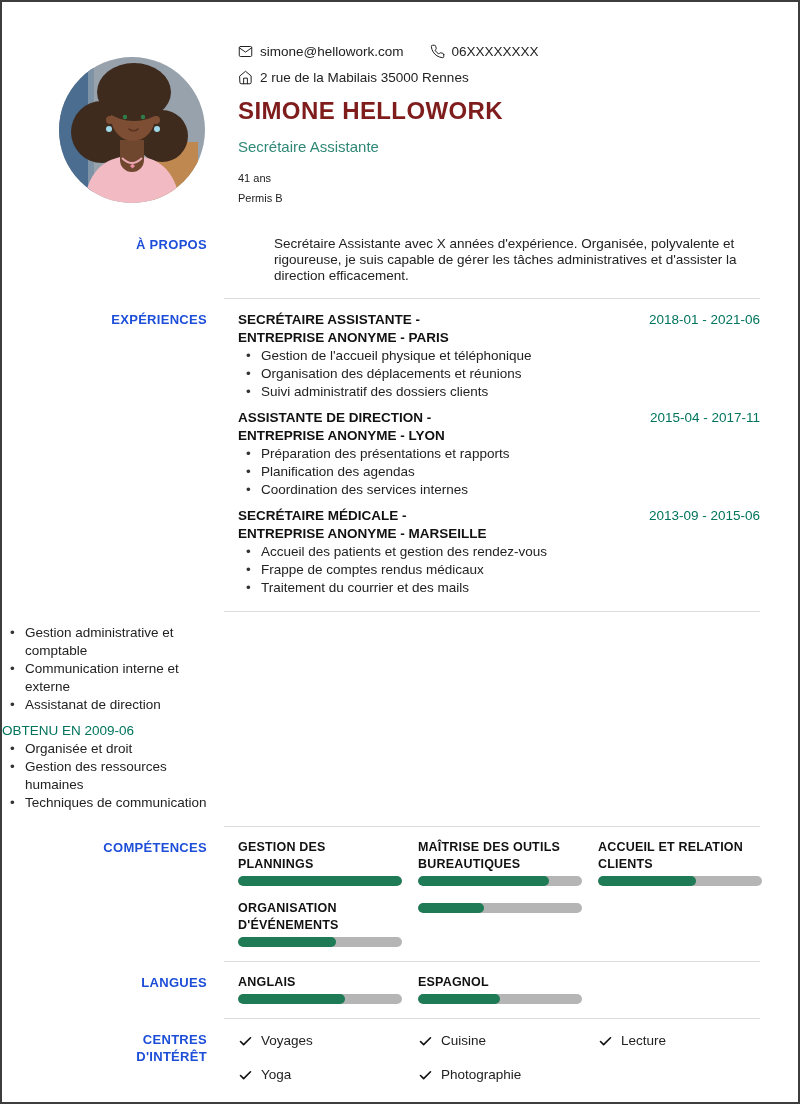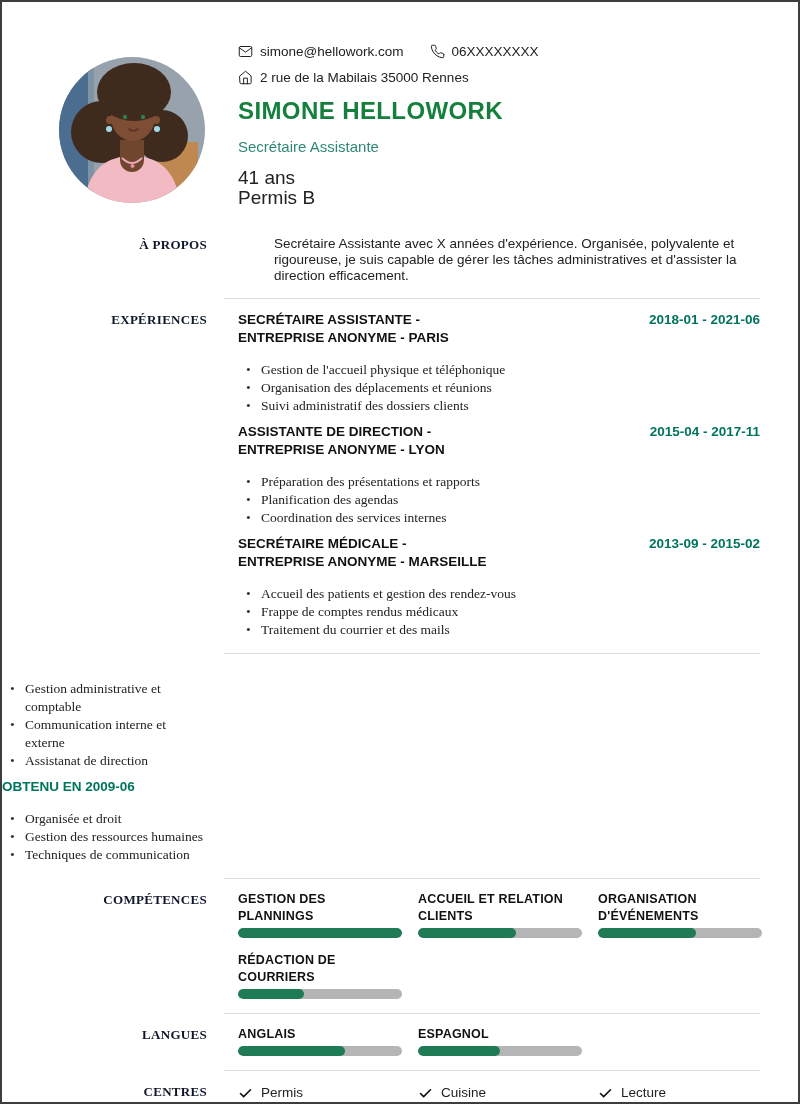--- a/index.html
+++ b/index.html
@@ -12,41 +12,41 @@
   }
 
   .row { display:grid; grid-template-columns:205px 1fr; column-gap:31px; }
   .col-label { text-align:right; }
 
   
   .avatar-wrap { margin:18px 0 0 56px; width:148px; height:148px; }
   .contact-line { display:flex; align-items:center; gap:26px; height:26px; }
   .contact-item { display:inline-flex; align-items:center; gap:7px; font-size:13.5px; color:#222;text-align:center; }
   .cicon { width:15px; height:15px; stroke:#222; fill:none; stroke-width:1.6; stroke-linecap:round; stroke-linejoin:round; flex:0 0 auto; }
-  .person-name { margin-top:8px; font-size:24px; line-height:26px; font-weight:bold; color:#15803d; letter-spacing:.4px; }
+  .person-name { margin-top:8px; font-size:24px; line-height:26px; font-weight:bold; color:#7f1d1d; letter-spacing:.4px; }
   .person-title { margin-top:14px; font-size:15px; line-height:18px; color:#2F8876; }
-  .person-meta { margin-top:12px; font-size:19px; line-height:20px; color:#222; }
+  .person-meta { margin-top:12px; font-size:11px; line-height:20px; color:#222; }
 
   
   .section { padding:12px 0 14px; }
   .section.first { margin-top:28px; padding-top:0; }
   .sec-label {
-    font-size:13px; font-weight:bold; color:#0f172a; letter-spacing:.3px;
-    line-height:17px; white-space:pre-line;font-family:Liberation Serif, serif;
+    font-size:13px; font-weight:bold; color:#1d4ed8; letter-spacing:.3px;
+    line-height:17px; white-space:pre-line;
   }
   .divider { height:1px; background:#DCDCDC; margin-left:222px; }
 
   .about-text { font-size:13.5px; line-height:16px; color:#222; max-width:524px;margin-left:36px; }
 
   .entry { margin-bottom:8px; }
   .entry:last-child { margin-bottom:0; }
   .entry-head { display:flex; justify-content:space-between; align-items:flex-start; }
   .entry-title { font-size:13.5px; font-weight:bold; line-height:18px; color:#111; max-width:255px; }
-  .entry-date { font-size:13.5px; font-weight:bold; line-height:18px; color:#00745C; white-space:nowrap; text-align:right; }
-  ul.bullets { list-style:none; margin-top:14px;font-family:Liberation Serif, serif; }
+  .entry-date { font-size:13.5px; font-weight:normal; line-height:18px; color:#00745C; white-space:nowrap; text-align:right; }
+  ul.bullets { list-style:none; margin-top:0; }
   ul.bullets li { position:relative; padding-left:23px; font-size:13.5px; line-height:18px; color:#222; }
   ul.bullets li::before { content:"•"; position:absolute; left:8px; top:0; color:#333; }
 
   .grid3 { display:grid; grid-template-columns:repeat(3,164px); column-gap:16px; row-gap:14px; }
   .skill-name { font-size:12.5px; font-weight:bold; line-height:17px; color:#111; min-height:34px; letter-spacing:.2px; }
   .skill-name.oneline { min-height:17px; }
   .bar { margin-top:3px; width:100%; height:10px; border-radius:5px; background:#B5B5B5; overflow:hidden; }
   .bar-fill { height:100%; border-radius:5px; background:#1E7B55; }
 
   .interest { display:flex; align-items:center; gap:8px; font-size:13.5px; color:#222; line-height:20px; }
@@ -159,21 +159,21 @@
         </div>
         <ul class="bullets">
           <li>Préparation des présentations et rapports</li>
           <li>Planification des agendas</li>
           <li>Coordination des services internes</li>
         </ul>
       </div>
       <div class="entry">
         <div class="entry-head">
           <div class="entry-title">SECRÉTAIRE MÉDICALE - ENTREPRISE ANONYME - MARSEILLE</div>
-          <div class="entry-date">2013-09 - 2015-02</div>
+          <div class="entry-date">2013-09 - 2015-06</div>
         </div>
         <ul class="bullets">
           <li>Accueil des patients et gestion des rendez-vous</li>
           <li>Frappe de comptes rendus médicaux</li>
           <li>Traitement du courrier et des mails</li>
         </ul>
       </div>
     </div>
   </section>
 
@@ -208,33 +208,38 @@
         <div class="sec-label">COMPÉTENCES</div>
       </div>
     <div class="grid3">
       <div class="skill">
         <div class="skill-name">GESTION DES PLANNINGS</div>
         <div class="bar">
             <div class="bar-fill" style="width: 100%;"></div>
           </div>
       </div>
       <div class="skill">
+        <div class="skill-name">MAÎTRISE DES OUTILS BUREAUTIQUES</div>
+        <div class="bar">
+            <div class="bar-fill" style="width: 80%;"></div>
+          </div>
+      </div>
+      <div class="skill">
         <div class="skill-name">ACCUEIL ET RELATION CLIENTS</div>
         <div class="bar">
             <div class="bar-fill" style="width: 60%;"></div>
           </div>
       </div>
       <div class="skill">
         <div class="skill-name">ORGANISATION D'ÉVÉNEMENTS</div>
         <div class="bar">
             <div class="bar-fill" style="width: 60%;"></div>
           </div>
       </div>
       <div class="skill">
-        <div class="skill-name">RÉDACTION DE COURRIERS</div>
         <div class="bar">
             <div class="bar-fill" style="width: 40%;"></div>
           </div>
       </div>
     </div>
   </section>
 
   <div class="divider"></div>
 
   <section class="row section">
@@ -262,21 +267,21 @@
   <section class="row section">
     <div class="col-label">
         <div class="sec-label">CENTRES
 D'INTÉRÊT</div>
       </div>
     <div class="grid3">
       <div class="interest">
         <svg class="check" viewBox="0 0 24 24">
             <polyline points="20 6 9 17 4 12"></polyline>
           </svg>
-        <span>Permis</span>
+        <span>Voyages</span>
       </div>
       <div class="interest">
         <svg class="check" viewBox="0 0 24 24">
             <polyline points="20 6 9 17 4 12"></polyline>
           </svg>
         <span>Cuisine</span>
       </div>
       <div class="interest">
         <svg class="check" viewBox="0 0 24 24">
             <polyline points="20 6 9 17 4 12"></polyline>

